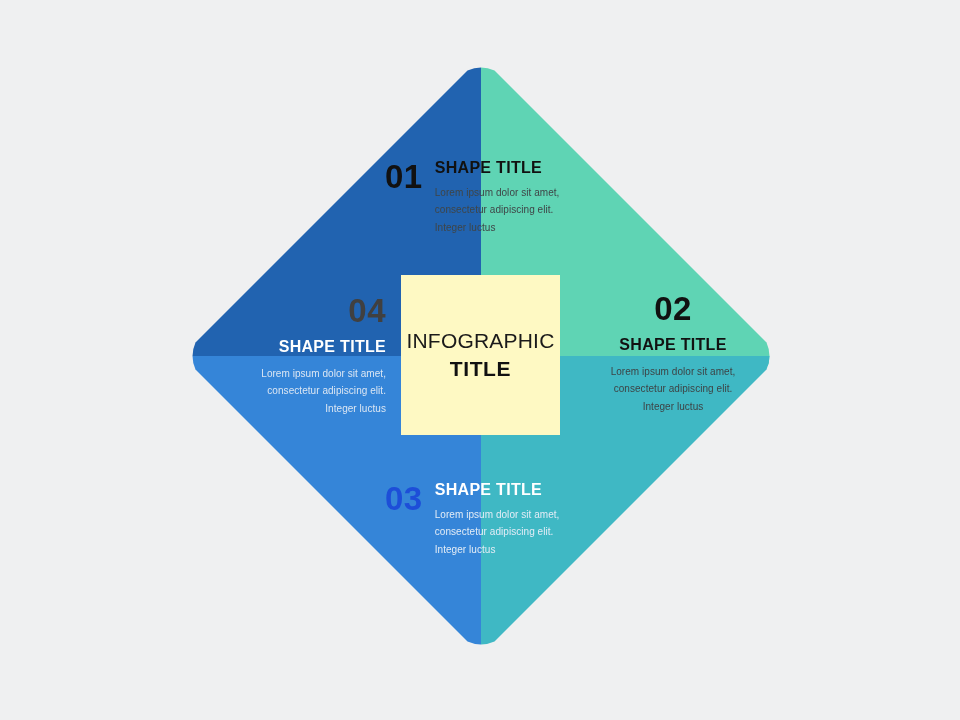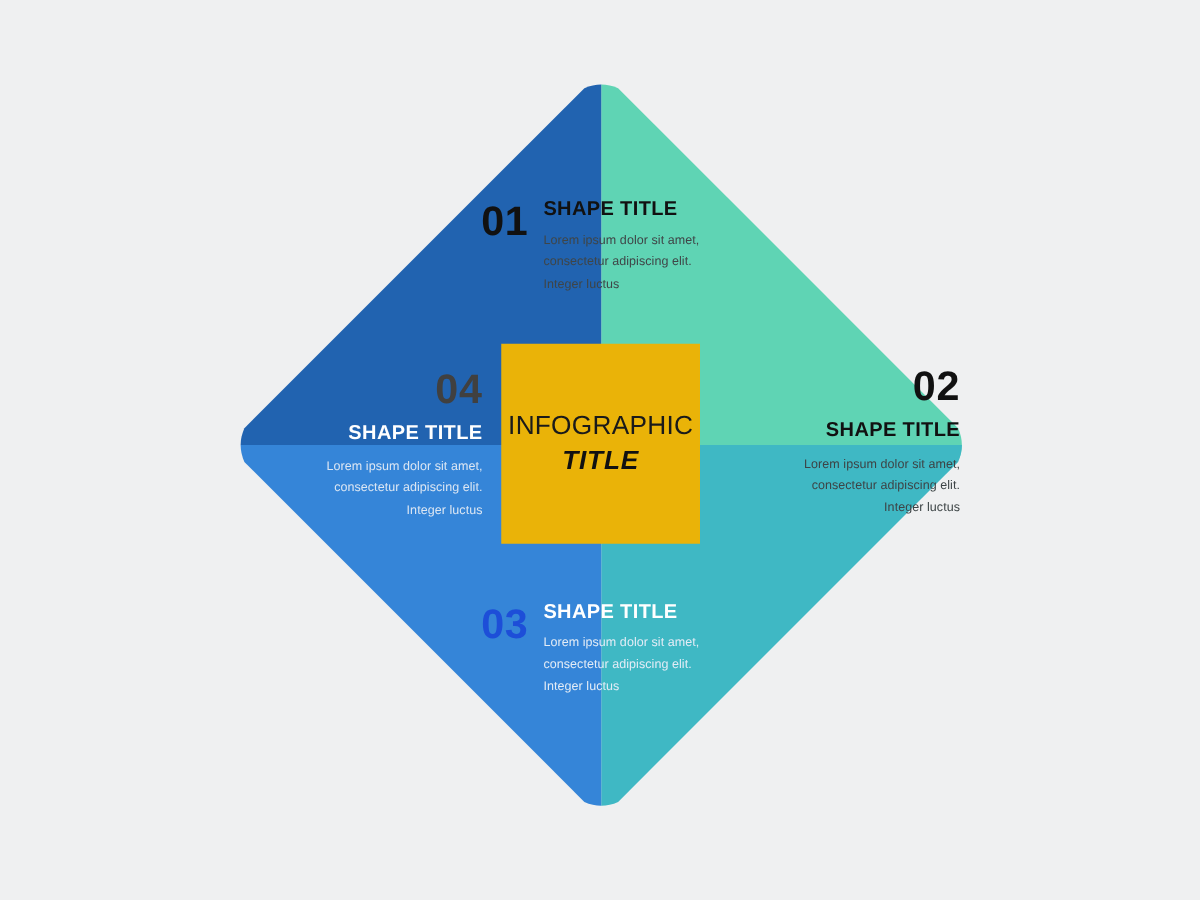--- a/index.html
+++ b/index.html
@@ -61,21 +61,20 @@
     line-height: 1.35;
     white-space: nowrap;
   }
   .center-line-2 {
     font-size: 21px;
     font-weight: 700;
     color: #111111;
     letter-spacing: 0.6px;
     line-height: 1.35;
     white-space: nowrap;
-    font-style: italic;
   }
 
   
   .quad-text {
     position: absolute;
     z-index: 6;
   }
 
   .num {
     font-size: 33px;
@@ -107,21 +106,21 @@
   }
   #quad-01 .num { color: #111111; margin-right: 12px; margin-top: 2px; }
   #quad-01 .shape-title { color: #111111; }
   #quad-01 .body-text { color: #3f4547; margin-top: 7px; }
 
   
   #quad-02 {
     left: 578px;
     top: 292px;
     width: 190px;
-    text-align: right;
+    text-align: center;
   }
   #quad-02 .num { color: #111111; display: block; }
   #quad-02 .shape-title { color: #111111; display: block; margin-top: 10px; }
   #quad-02 .body-text { color: #3d4446; margin-top: 9px; }
 
   
   #quad-03 {
     left: 385px;
     top: 480px;
     width: 230px;
@@ -167,21 +166,21 @@
         <polygon points="600,290 290,600 290,290" fill="#3fb8c4"></polygon>
 
         <polygon points="290,600 -20,290 290,290" fill="#3585d8"></polygon>
 
         <polygon points="-20,290 290,-20 290,290" fill="#2163b0"></polygon>
       </g>
     </svg>
 
   </div>
 
-  <div id="center-card" style="background: #eab308;">
+  <div id="center-card" style="background: #fef9c3;">
     <div class="center-line-1">INFOGRAPHIC</div>
     <div class="center-line-2">TITLE</div>
   </div>
 
   <div id="quad-01" class="quad-text">
     <div class="num">01</div>
     <div>
       <div class="shape-title">SHAPE TITLE</div>
       <div class="body-text">
         <span>Lorem ipsum dolor sit amet,</span>

